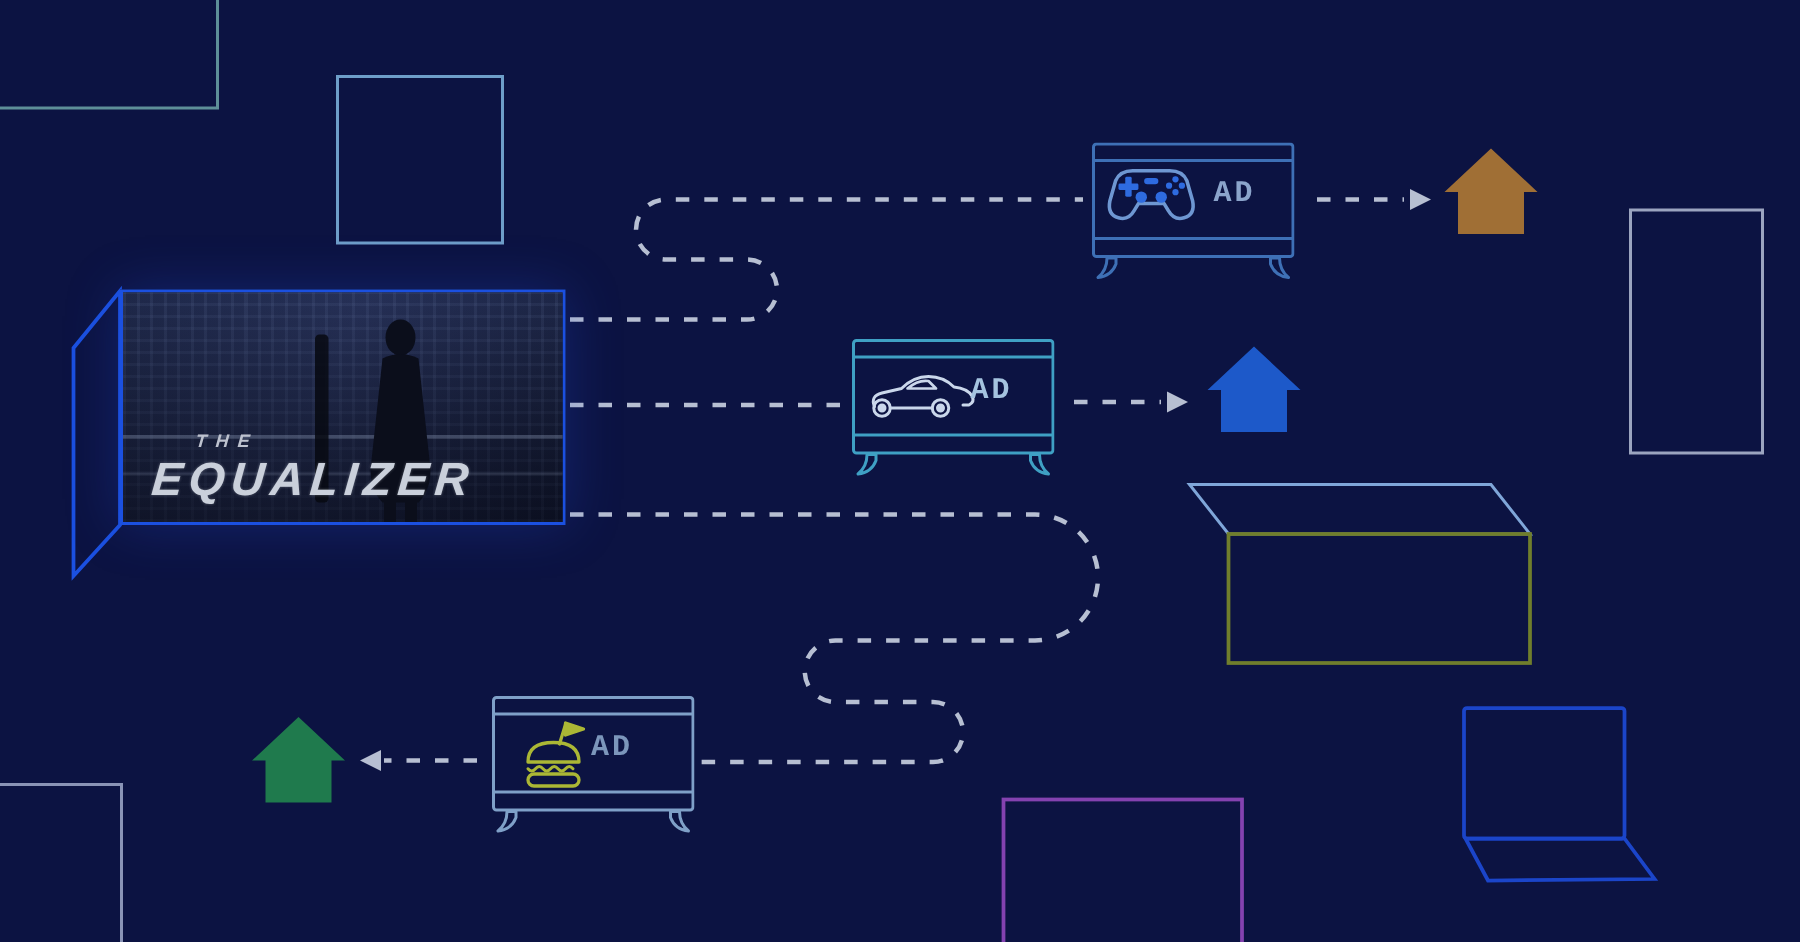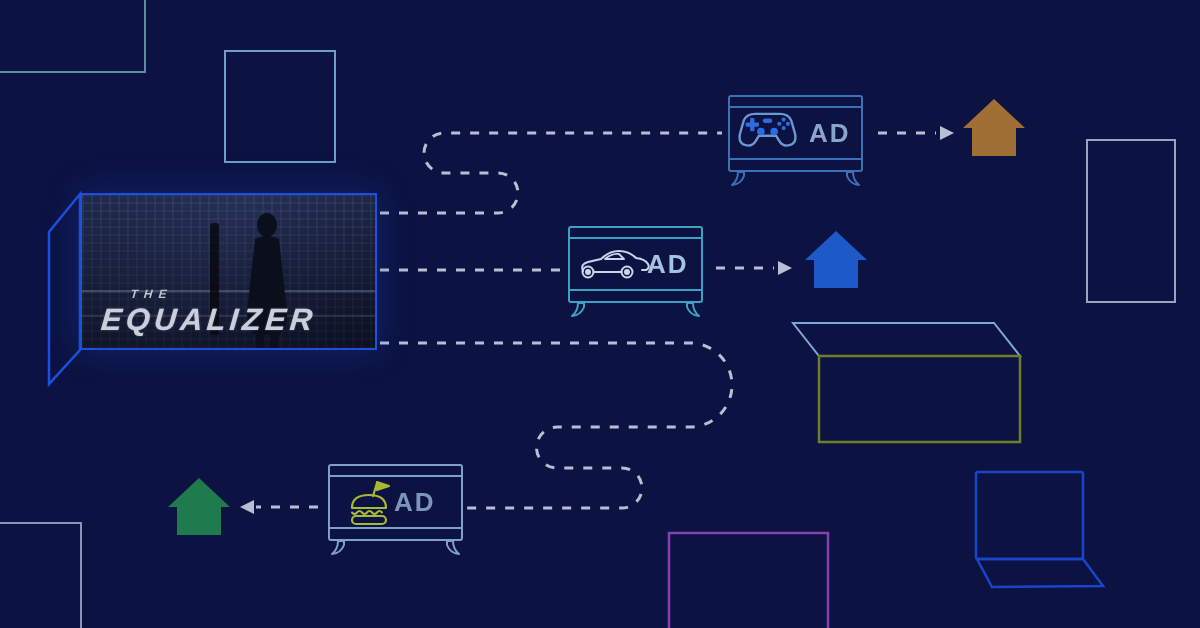--- a/index.html
+++ b/index.html
@@ -34,21 +34,21 @@
   .show-title .large{
     display:block;font-size:31px;font-weight:700;letter-spacing:4px;
     line-height:1;color:#cad0db;text-shadow:0 0 2px rgba(230,235,245,.35);
   }
 
   
   .ad-screen{position:absolute;width:135px;height:92px;}
   #ad-gaming{left:728px;top:95px;}
   #ad-auto{left:568px;top:226px;}
   #ad-food{left:328px;top:464px;}
-  .ad-label{position:absolute;top:25px;font-weight:700;font-size:26px;line-height:1;letter-spacing:2px;}
+  .ad-label{position:absolute;top:25px;font-weight:700;font-size:20px;line-height:1;letter-spacing:2px;font-family:Liberation Mono, monospace;}
   #ad-gaming .ad-label{left:81px;}
   #ad-auto .ad-label{left:79px;}
   #ad-food .ad-label{left:66px;}
 </style>
 </head>
 <body>
 
 <div class="canvas" style="background-color: rgb(12, 19, 66);">
 
   <svg class="overlay" width="1200" height="628" viewBox="0 0 1200 628">

